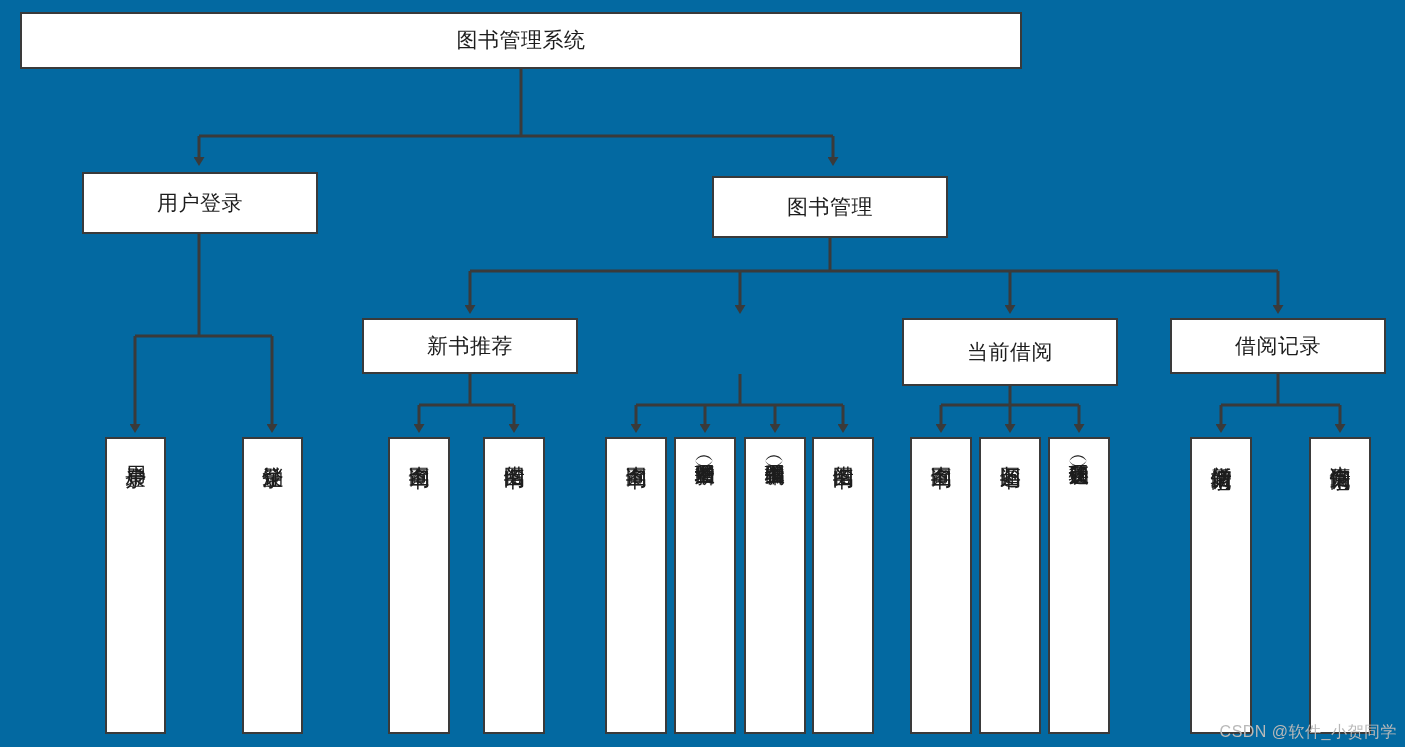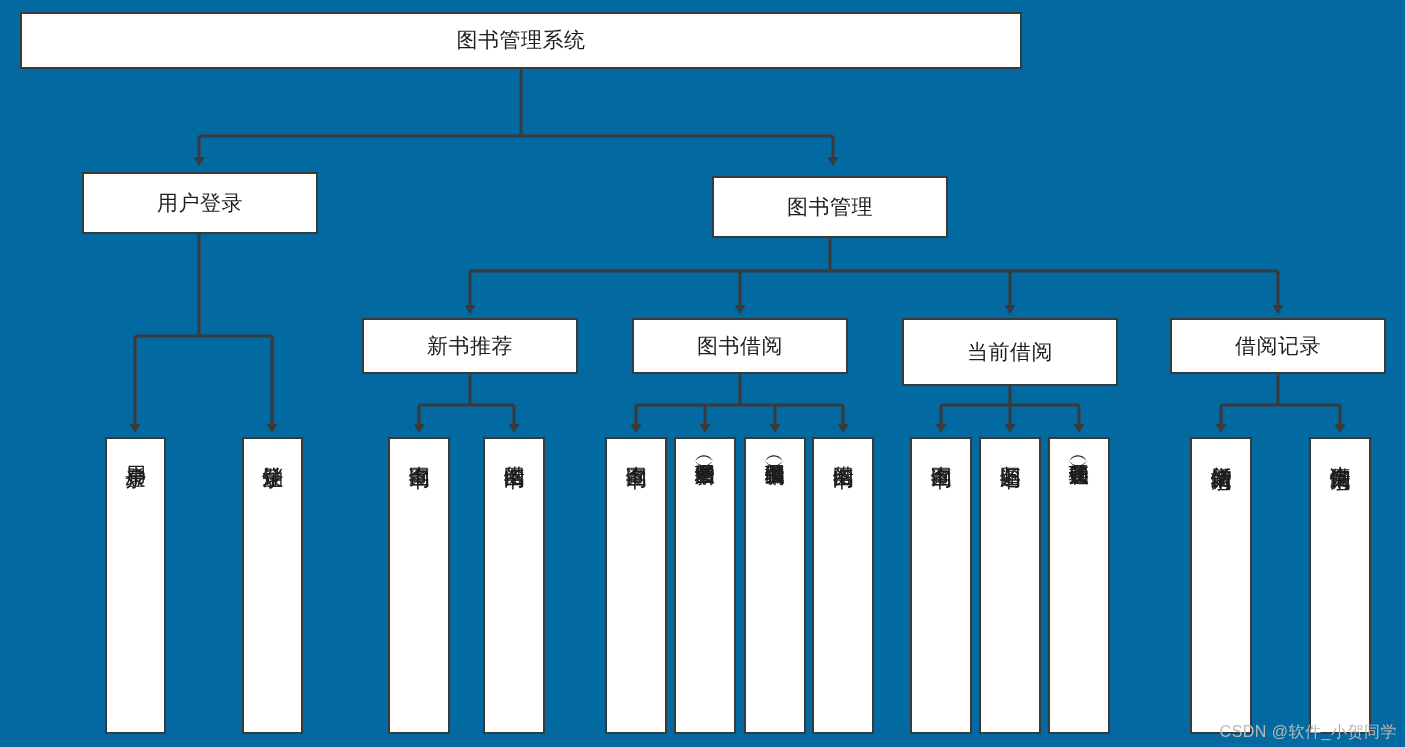--- a/index.html
+++ b/index.html
@@ -137,23 +137,20 @@
   </div>
 
   <div class="node horiz" style="left:712px; top:176px; width:236px; height:62px;">
     <span class="label">图书管理</span>
   </div>
 
   <div class="node horiz" style="left:362px; top:318px; width:216px; height:56px;">
     <span class="label">新书推荐</span>
   </div>
 
-  <div class="node horiz" style="left:632px; top:318px; width:216px; height:56px;">
-    <span class="label">图书借阅</span>
-  </div>
 
   <div class="node horiz" style="left:902px; top:318px; width:216px; height:68px;">
     <span class="label">当前借阅</span>
   </div>
 
   <div class="node horiz" style="left:1170px; top:318px; width:216px; height:56px;">
     <span class="label">借阅记录</span>
   </div>
 
   <div class="node vert" style="left:105px; top:437px; width:61px; height:297px;">

